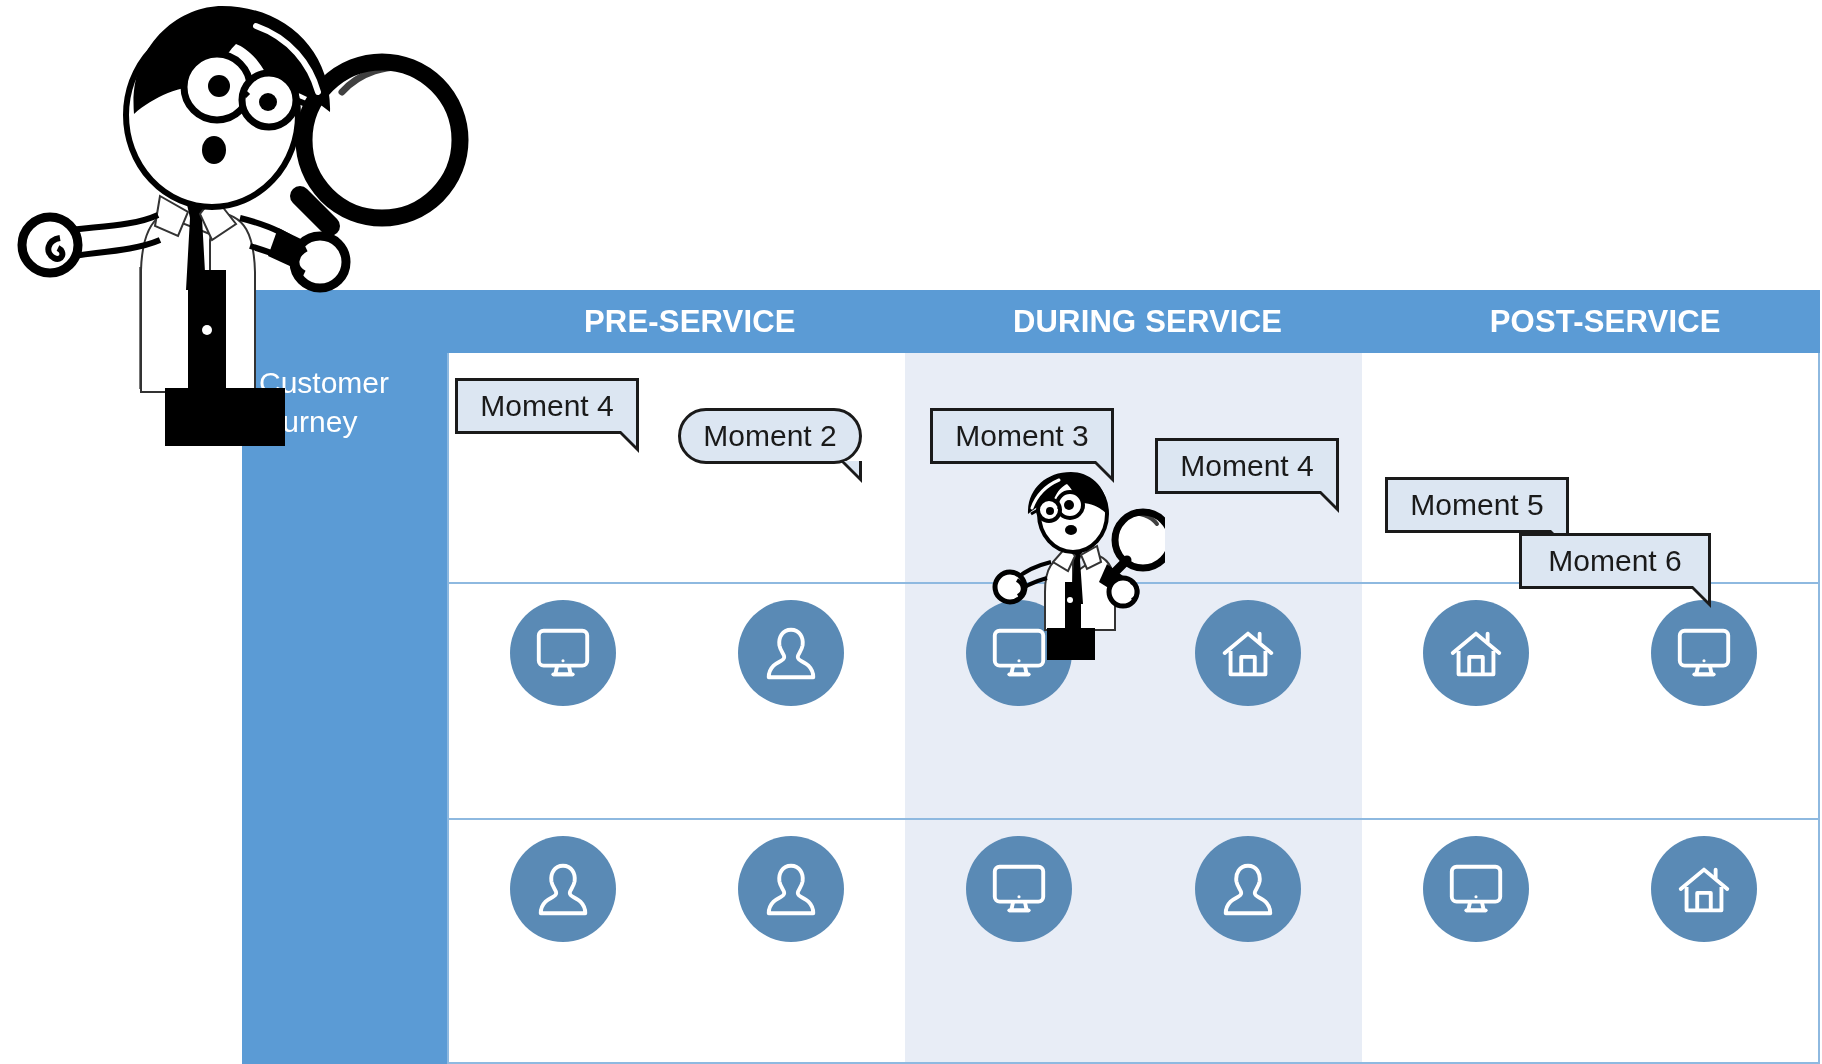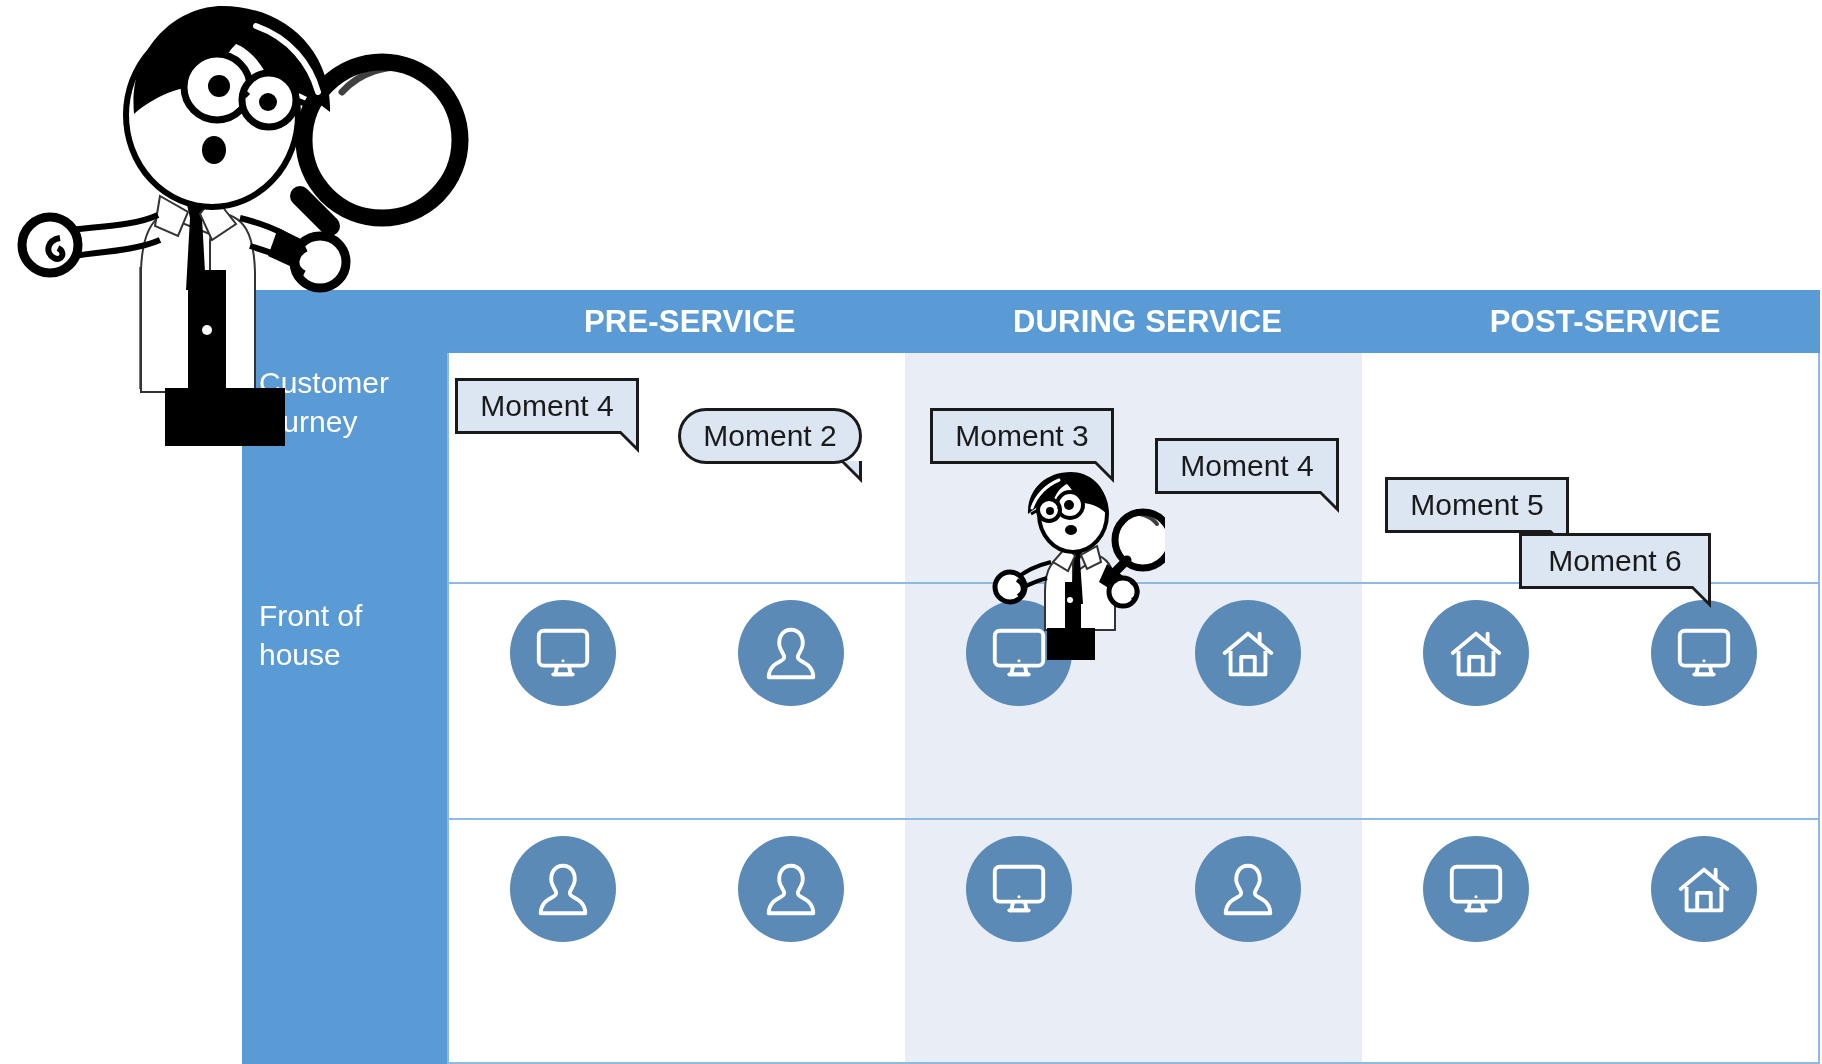--- a/index.html
+++ b/index.html
@@ -236,21 +236,20 @@
     <div class="header-corner"></div>
     <div class="header-cell">PRE-SERVICE</div>
     <div class="header-cell">DURING SERVICE</div>
     <div class="header-cell">POST-SERVICE</div>
   </div>
 
   <div class="matrix-body">
 
     <div class="row-label-col">
       <div class="row-label r0">Customer journey</div>
-      <div class="row-label r1">Front of house</div>
     </div>
 
     <div class="grid-area">
 
       <div class="col">
         <div class="cell c0"></div>
         <div class="cell c1">
           <div class="icon-pair">
             <div class="icon-circle">
               <svg width="62" height="62" viewBox="0 0 64 64">

